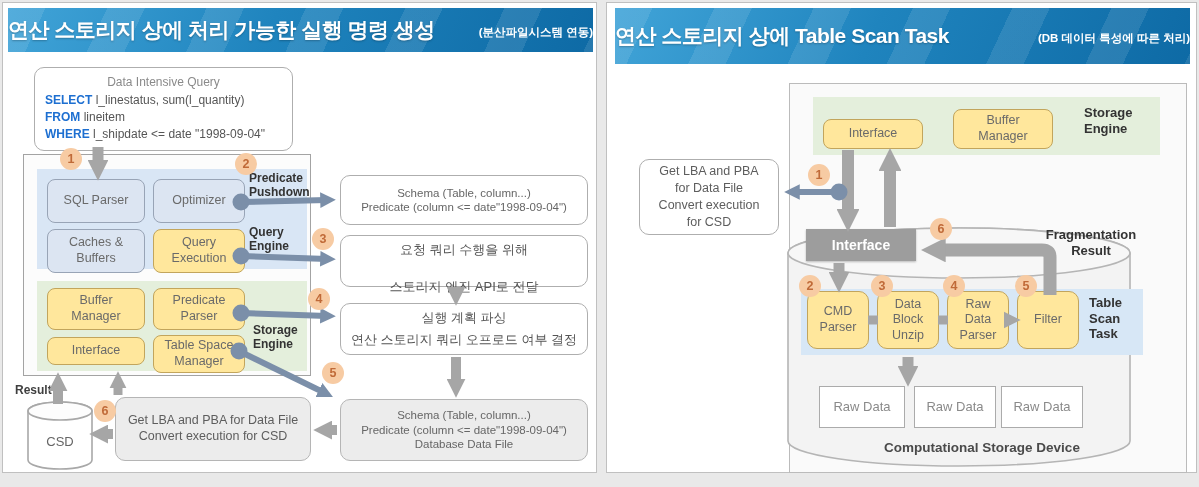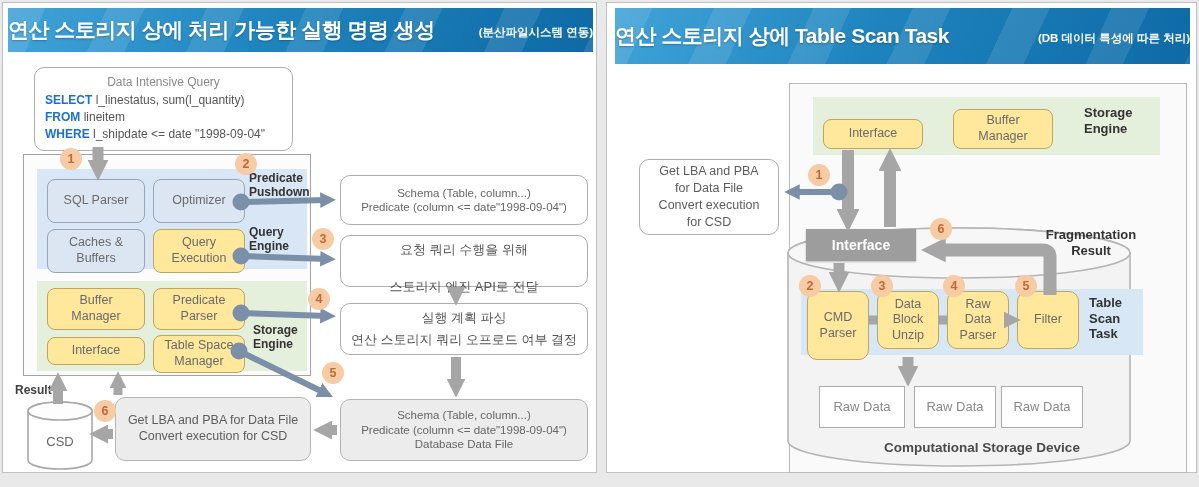--- a/index.html
+++ b/index.html
@@ -151,21 +151,21 @@
       <div>Convert execution</div>
       <div>for CSD</div>
     </div>
 
     <svg class="cyl" style="left:178px;top:222px;" width="348" height="248" viewBox="0 0 348 248">
       <path d="M3,28 A171,25 0 0 1 345,28 L345,216 A171,25 0 0 1 3,216 Z" fill="#f3f3f3" stroke="#b5b5b5" stroke-width="1.6"></path>
       <ellipse cx="174" cy="28" rx="171" ry="25" fill="#f7f7f7" stroke="#b5b5b5" stroke-width="1.6"></ellipse>
     </svg>
 
     <div class="bg" style="left:194px;top:286px;width:342px;height:66px;background:#d7e7f6;z-index:2;"></div>
-    <div class="box ybox" style="left:200px;top:288px;width:62px;height:69px;border-radius:10px;padding:0 6px;z-index:3;">CMD Parser</div>
+    <div class="box ybox" style="left:200px;top:288px;width:62px;height:58px;border-radius:10px;padding:0 6px;z-index:3;">CMD Parser</div>
     <div class="box ybox" style="left:270px;top:288px;width:62px;height:58px;border-radius:10px;padding:0 8px;z-index:3;">Data Block Unzip</div>
     <div class="box ybox" style="left:340px;top:288px;width:62px;height:58px;border-radius:10px;padding:0 8px;z-index:3;">Raw Data Parser</div>
     <div class="box ybox" style="left:410px;top:288px;width:62px;height:58px;border-radius:10px;z-index:3;">Filter</div>
     <div class="lbl" style="left:482px;top:292px;width:46px;font-size:13px;">Table Scan Task</div>
 
     <div class="box" style="left:212px;top:383px;width:86px;height:42px;background:#fff;border:1.4px solid #ababab;font-size:13px;color:#8a8a8a;z-index:3;">Raw Data</div>
     <div class="box" style="left:307px;top:383px;width:82px;height:42px;background:#fff;border:1.4px solid #ababab;font-size:13px;color:#8a8a8a;z-index:3;">Raw Data</div>
     <div class="box" style="left:394px;top:383px;width:82px;height:42px;background:#fff;border:1.4px solid #ababab;font-size:13px;color:#8a8a8a;z-index:3;">Raw Data</div>
 
     <div class="lbl" style="left:230px;top:437px;width:290px;text-align:center;font-size:13.5px;color:#4a4a4a;z-index:3;">Computational Storage Device</div>

